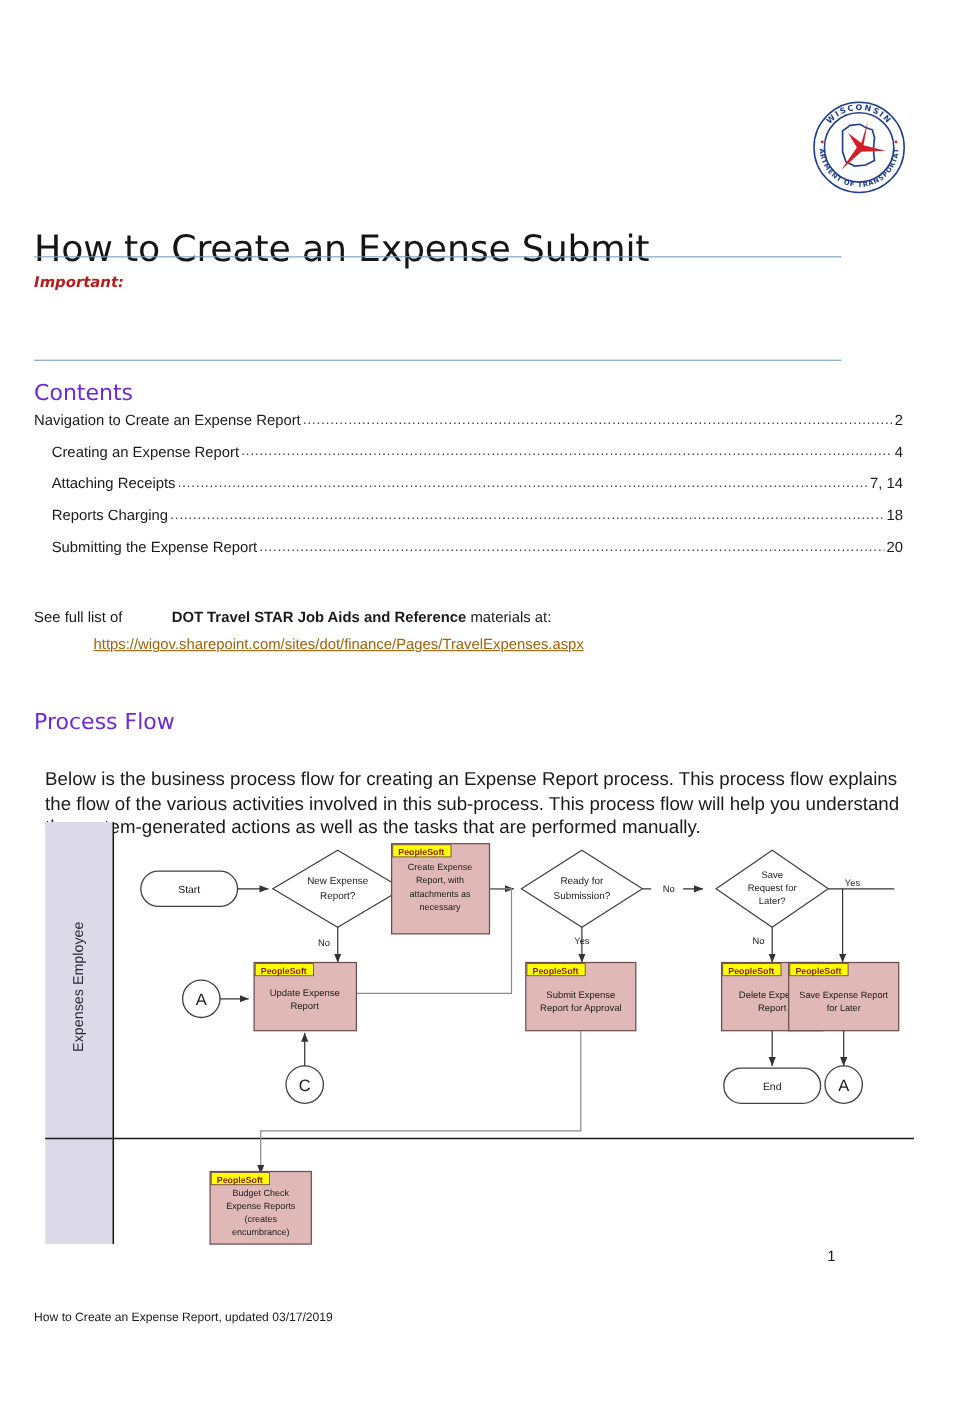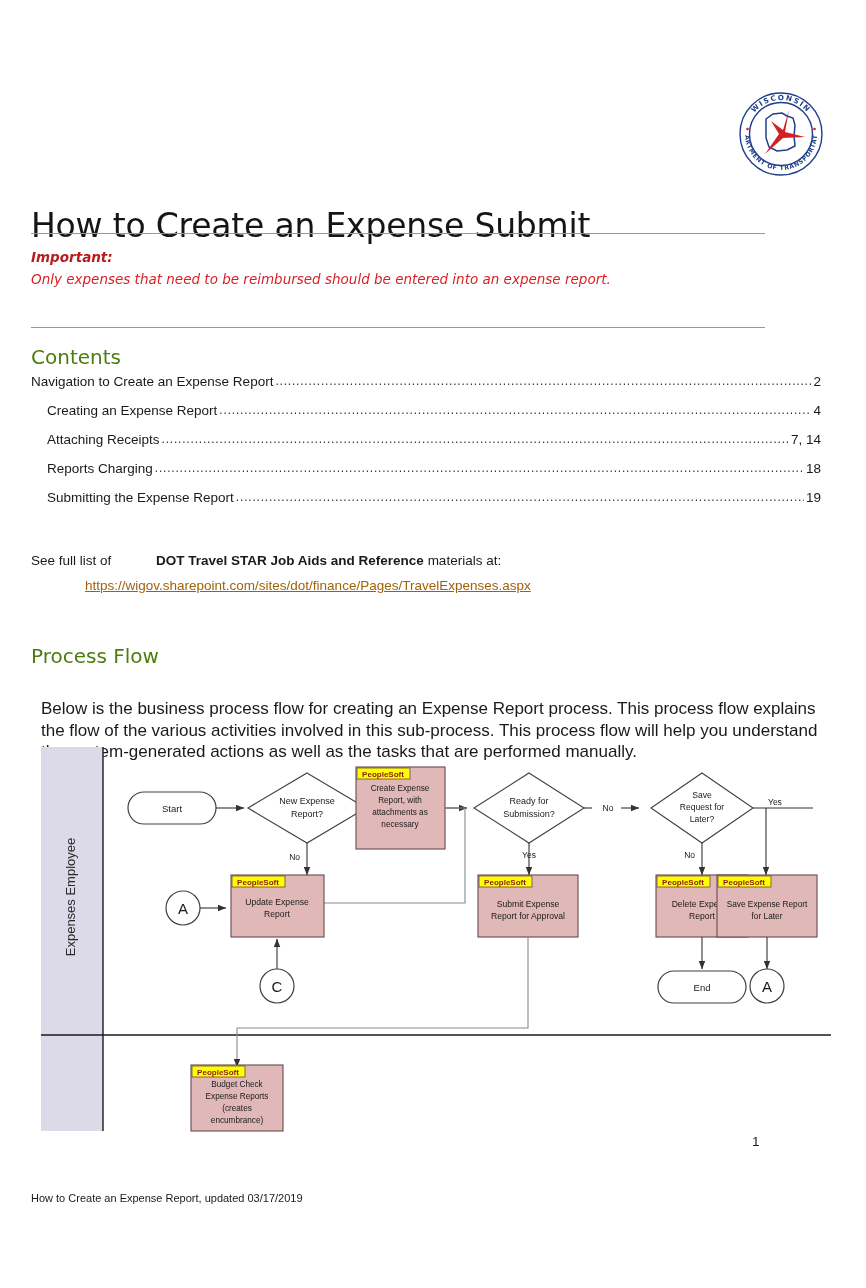--- a/index.html
+++ b/index.html
@@ -67,21 +67,21 @@
     font-style: italic;
     color: #d81f26;
     font-family: "DejaVu Sans", sans-serif;
   }
 
   
   .sec-heading {
     position: absolute;
     font-size: 20px;
     font-weight: 400;
-    color: #4d7c0f;
+    color: #6d28d9;
     font-family: "DejaVu Sans", sans-serif;
   }
   .sec-contents { left: 31px; top: 345px; }
   .sec-process  { left: 31px; top: 644px; }
 
   
   .toc {
     position: absolute;
     left: 31px; top: 374px;
     width: 790px;
@@ -177,21 +177,20 @@
       </text>
       <circle cx="12.5" cy="41" r="1.3" fill="#d31f28"></circle>
       <circle cx="79.5" cy="41" r="1.3" fill="#d31f28"></circle>
     </svg>
   </div>
 
   <h1 class="doc-title">How to Create an Expense Submit</h1>
   <div class="rule rule-1"></div>
 
   <div class="important-label">Important:</div>
-  <div class="important-text">Only expenses that need to be reimbursed should be entered into an expense report.</div>
   <div class="rule rule-2"></div>
 
   <div class="sec-heading sec-contents">Contents</div>
 
   <div class="toc">
     <div class="toc-row">
       <span class="toc-label">Navigation to Create an Expense Report</span>
       <span class="toc-dots">...........................................................................................................................................................................................................................................................</span>
       <span class="toc-page">2</span>
     </div>
@@ -206,21 +205,21 @@
       <span class="toc-page">7, 14</span>
     </div>
     <div class="toc-row lvl2">
       <span class="toc-label">Reports Charging</span>
       <span class="toc-dots">...........................................................................................................................................................................................................................................................</span>
       <span class="toc-page">18</span>
     </div>
     <div class="toc-row lvl2">
       <span class="toc-label">Submitting the Expense Report</span>
       <span class="toc-dots">...........................................................................................................................................................................................................................................................</span>
-      <span class="toc-page">19</span>
+      <span class="toc-page">20</span>
     </div>
   </div>
 
   <div class="ref-line"><span>See full list of </span><b>DOT Travel STAR Job Aids and Reference</b><span> materials at:</span></div>
   <a class="ref-link" href="#">https://wigov.sharepoint.com/sites/dot/finance/Pages/TravelExpenses.aspx</a>
 
   <div class="sec-heading sec-process">Process Flow</div>
   <div class="pf-para">Below is the business process flow for creating an Expense Report process. This process flow explains the flow of the various activities involved in this sub-process. This process flow will help you understand the system-generated actions as well as the tasks that are performed manually.</div>
 
   <div class="flow">

